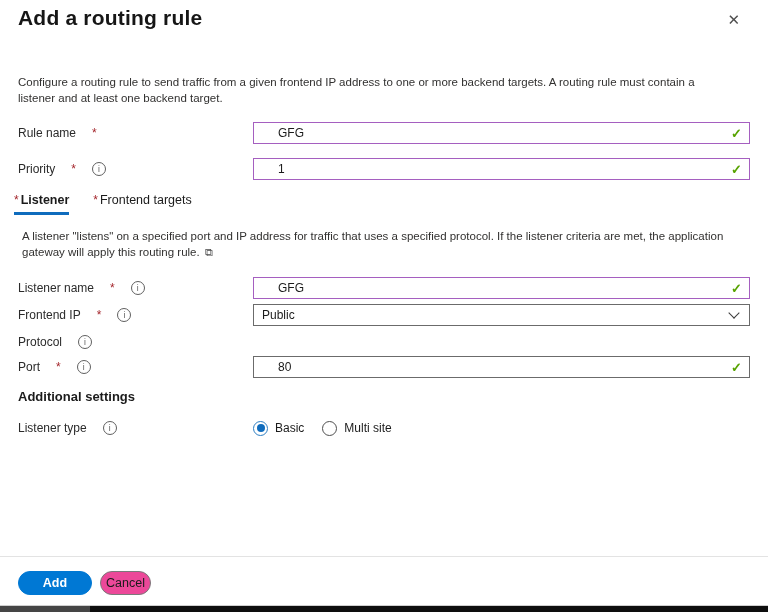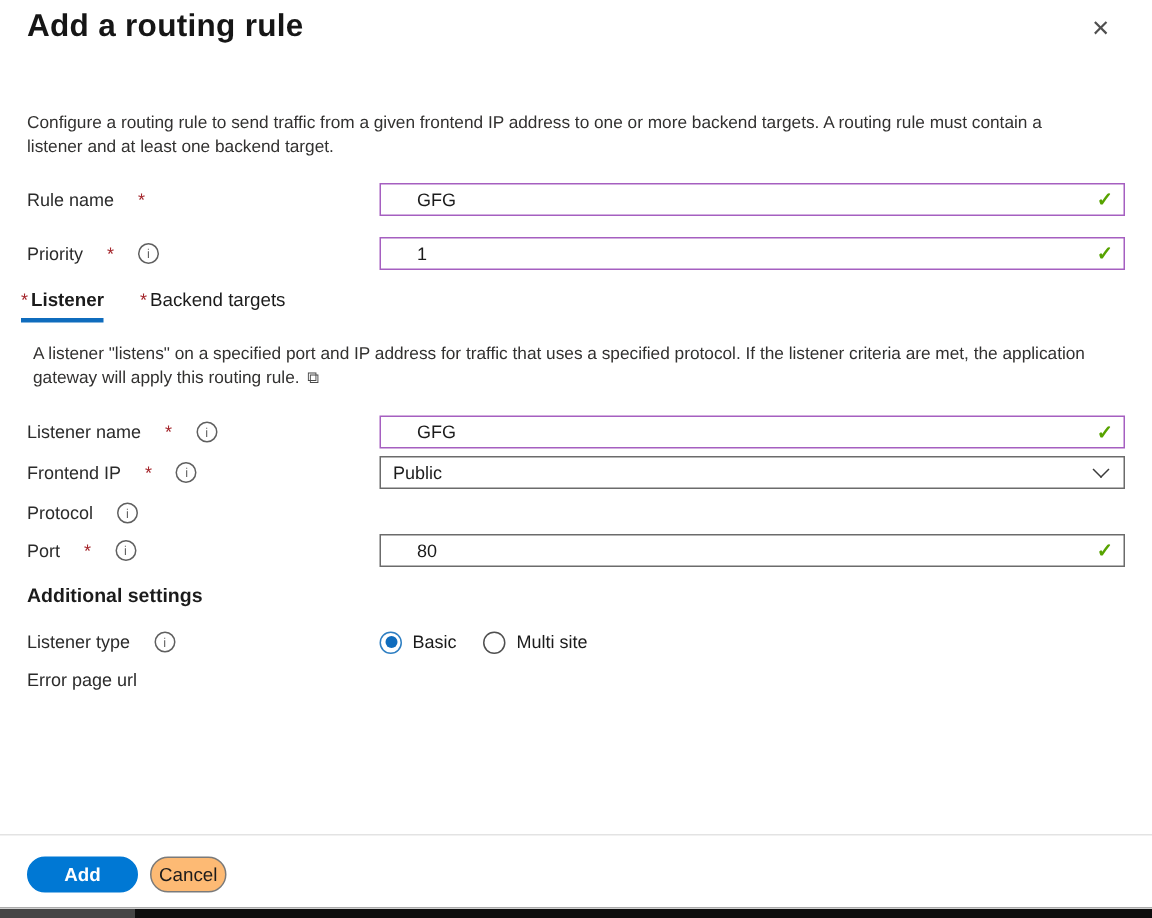--- a/index.html
+++ b/index.html
@@ -46,21 +46,21 @@
   
   .listener-info{position:absolute;left:22px;top:228px;width:714px;font-size:11.5px;line-height:16px;color:#323130;}
   .ext-link{color:#4a4a4a;font-size:11px;margin-left:2px;}
   
   .section-heading{position:absolute;left:18px;top:389px;font-size:13px;font-weight:700;color:#1b1b1b;}
   
   .footer-line{position:absolute;left:0;right:0;top:556px;border-top:1px solid #e3e3e3;}
   .btn{position:absolute;top:571px;height:24px;box-sizing:border-box;border-radius:12px;
     display:flex;align-items:center;justify-content:center;font-size:12.5px;cursor:pointer;}
   .btn-add{left:18px;width:74px;background:#0078d4;border:1px solid #0078d4;color:#fff;font-weight:700;}
-  .btn-cancel{left:100px;width:51px;background:#fdba74;border:1px solid #7a7a7a;color:#1b1b1b;}
+  .btn-cancel{left:100px;width:51px;background:#ec4899;border:1px solid #7a7a7a;color:#1b1b1b;}
   
   .bottom-bar{position:absolute;left:0;right:0;bottom:0;height:6px;background:#0e0e0e;border-top:1px solid #cfcfcf;}
   .bottom-bar-seg{position:absolute;left:0;top:0;bottom:0;width:90px;background:#454545;}
 </style>
 </head>
 <body>
 
 <div class="title">Add a routing rule</div>
 <div class="close-btn">✕</div>
 
@@ -89,21 +89,21 @@
   </div>
 </div>
 
 <div class="tabs">
   <div class="tab active">
     <span class="req">*</span>
     <span class="tab-label">Listener</span>
   </div>
   <div class="tab">
     <span class="req">*</span>
-    <span class="tab-label">Backend targets</span>
+    <span class="tab-label">Frontend targets</span>
   </div>
 </div>
 
 <div class="listener-info">
   <span>A listener "listens" on a specified port and IP address for traffic that uses a specified protocol. If the listener criteria are met, the application gateway will apply this routing rule.</span>
   <span class="ext-link">⧉</span>
 </div>
 
 <div class="row" style="top:277px;">
   <div class="lbl">
@@ -167,23 +167,20 @@
       </span>
       <span class="radio-opt">
         <span class="radio"></span>
         <span>Multi site</span>
       </span>
     </div>
   </div>
 </div>
 
 <div class="row" style="top:442px;">
-  <div class="lbl">
-    <span>Error page url</span>
-  </div>
 </div>
 
 <div class="footer-line"></div>
 <div class="btn btn-add">Add</div>
 <div class="btn btn-cancel">Cancel</div>
 
 <div class="bottom-bar">
   <div class="bottom-bar-seg"></div>
 </div>
 

